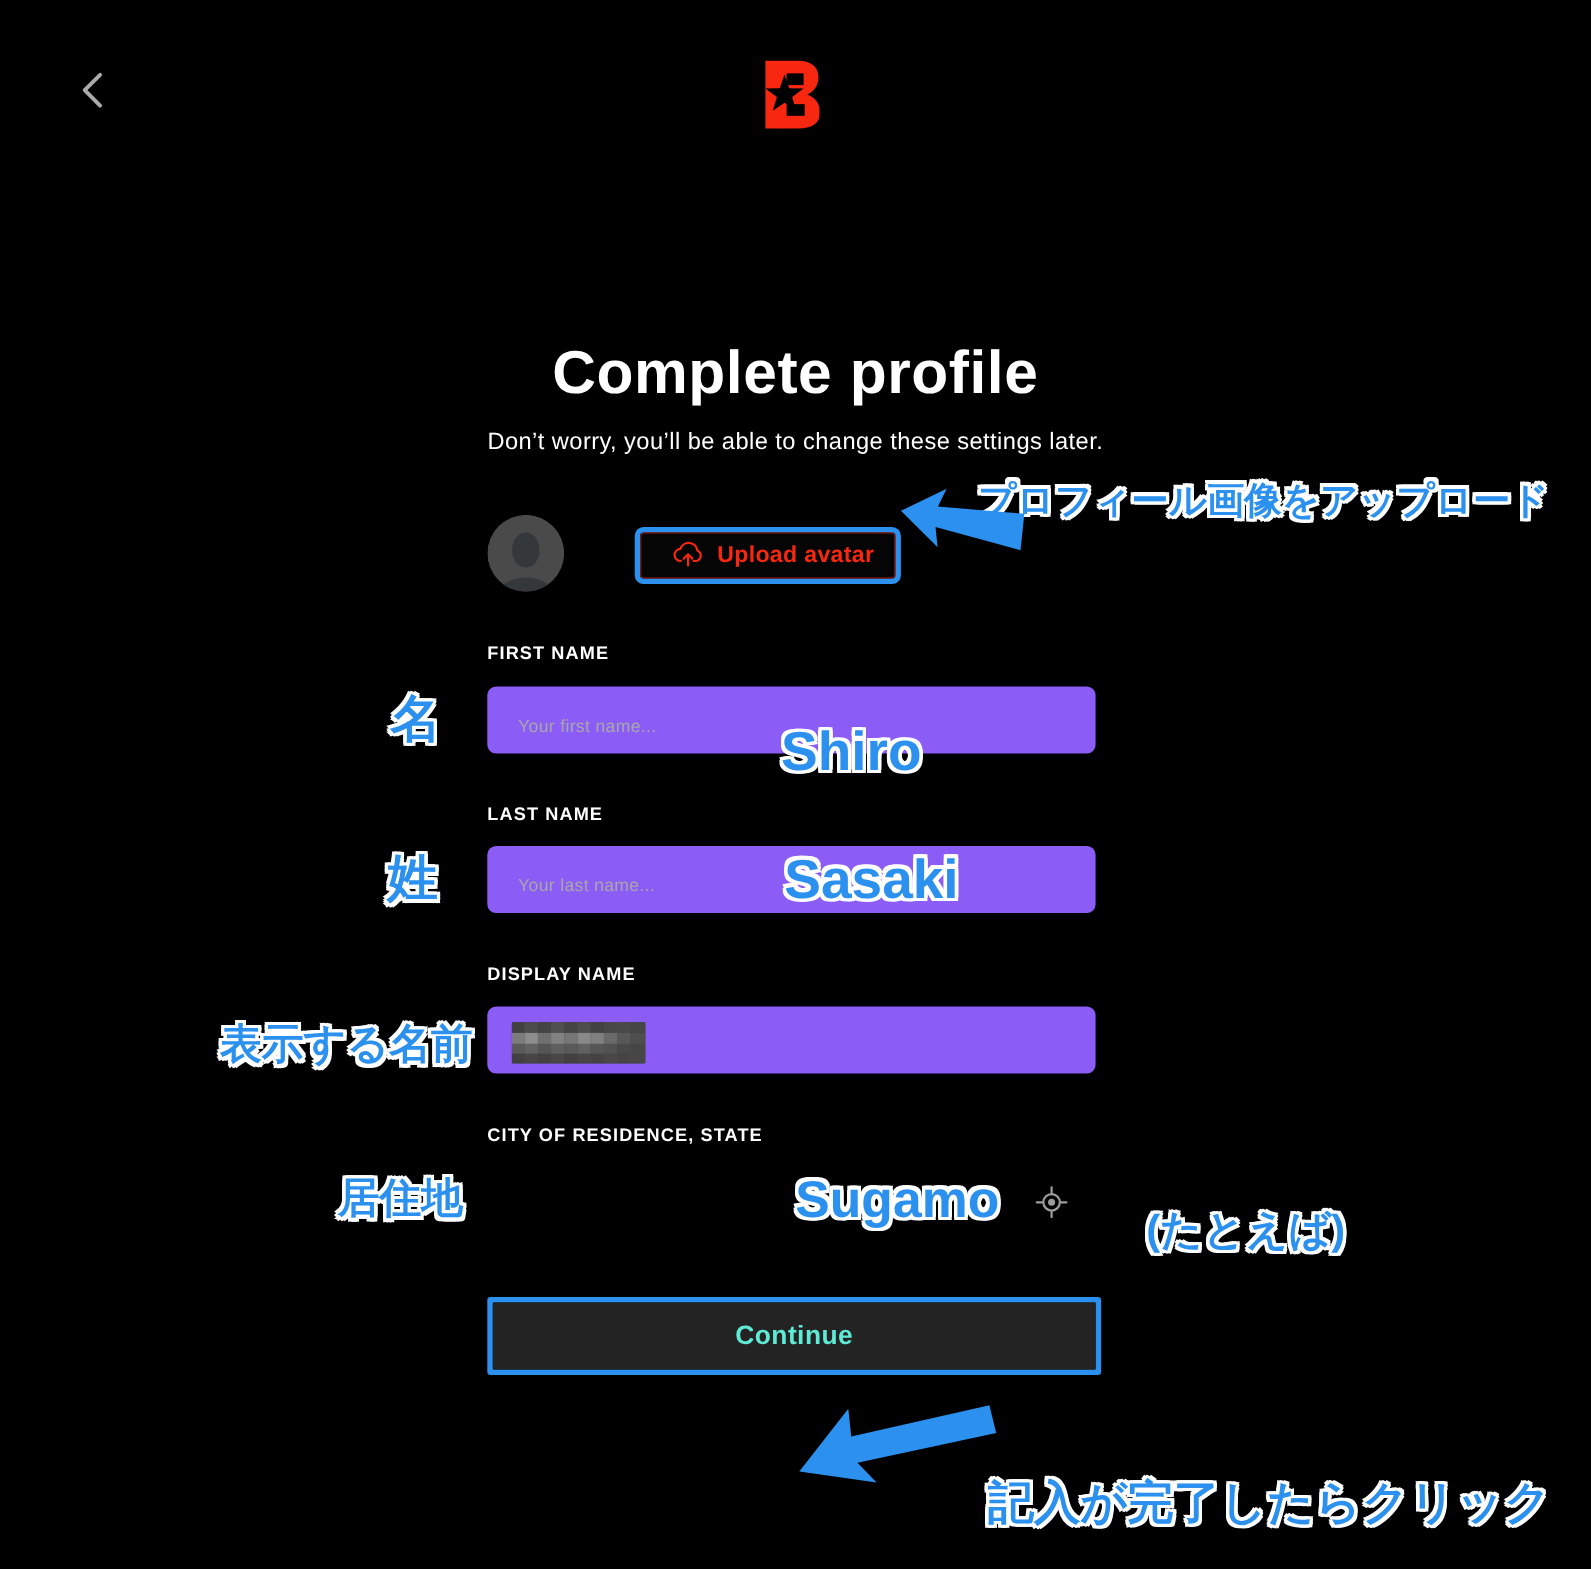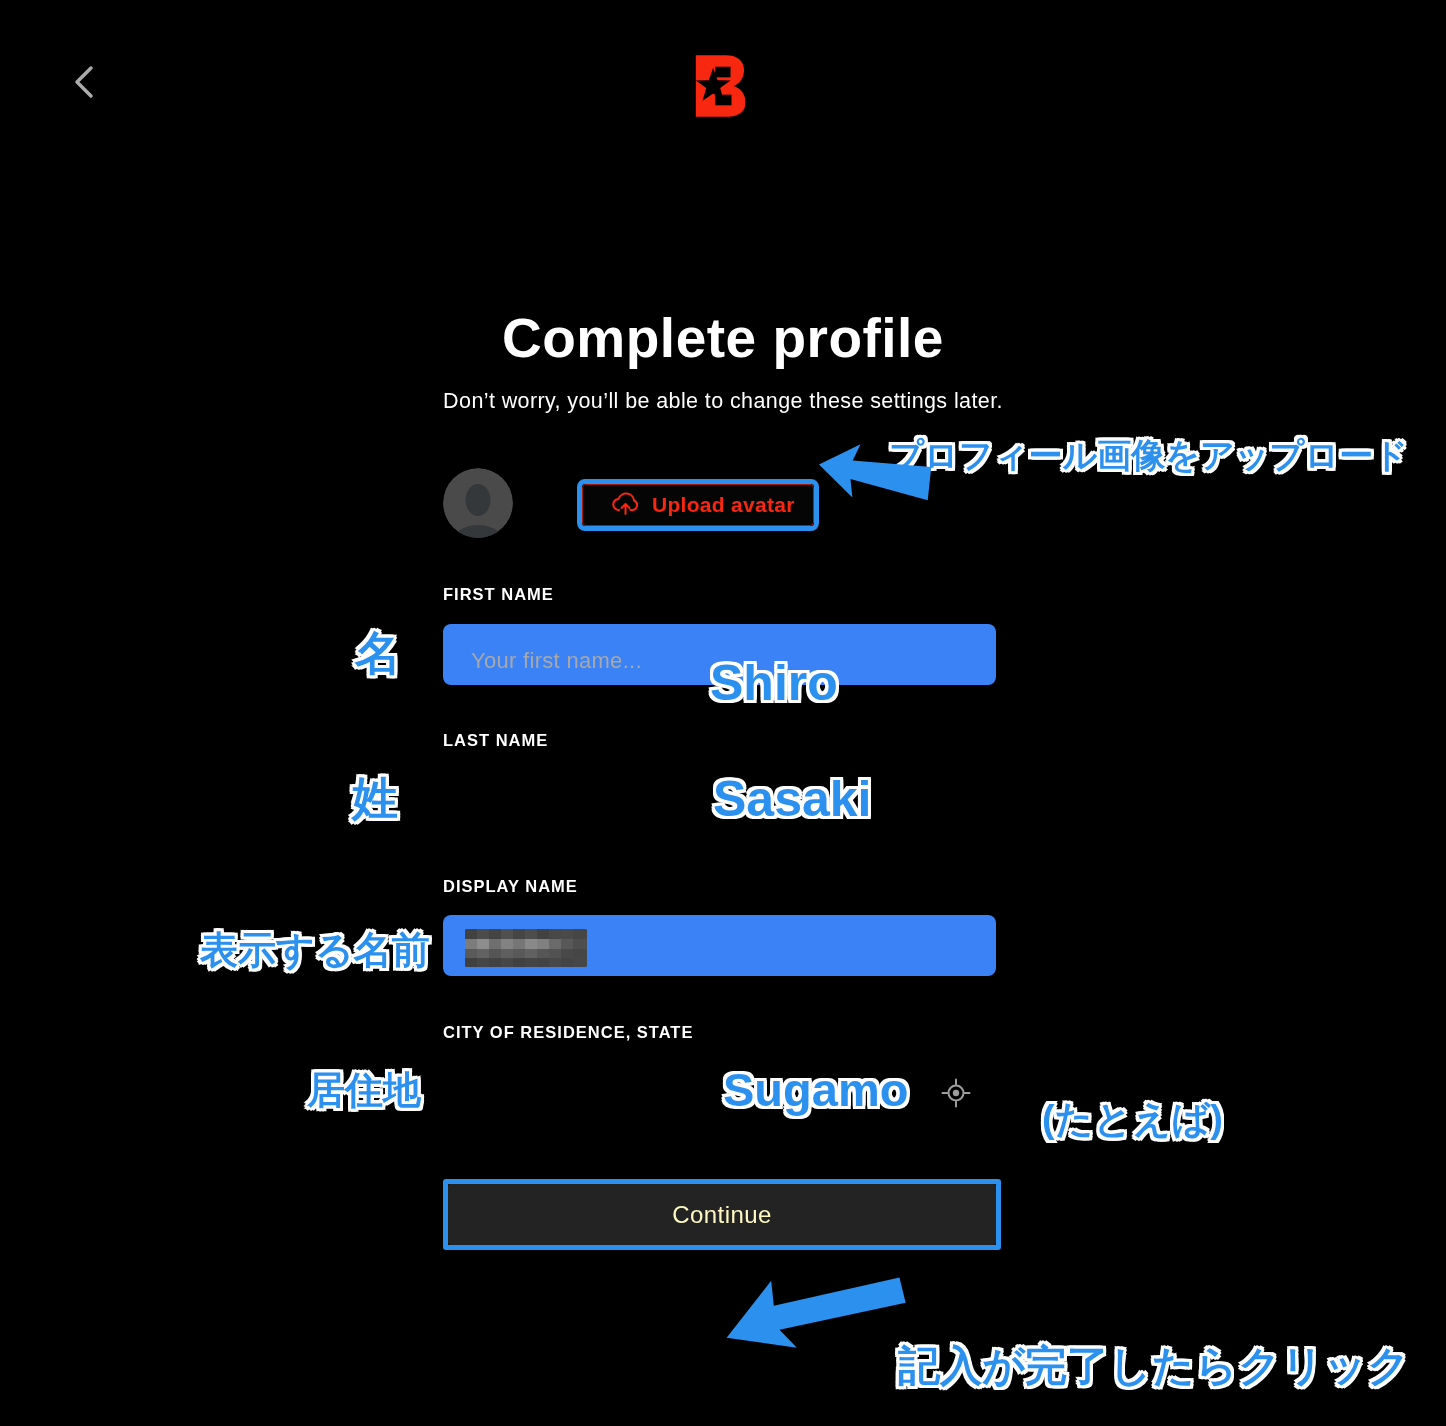--- a/index.html
+++ b/index.html
@@ -48,42 +48,42 @@
 
   
   .field-label {
     position:absolute; left:443px; color:#fff;
     font-size:16.5px; font-weight:700; letter-spacing:1px;
   }
   .fl1{top:585px}.fl2{top:731px}.fl3{top:877px}.fl4{top:1023px}
 
   .text-input {
     position:absolute; left:443px; width:553px; height:61px;
-    background:#3b82f6; border:none; border-radius:8px;
-    color:#e8e8e8; font-size:22px; letter-spacing:.3px;
+    background:#8b5cf6; border:none; border-radius:8px;
+    color:#e8e8e8; font-size:16px; letter-spacing:.3px;
     padding:12px 60px 0 28px; outline:none;
     font-family:"Liberation Sans", sans-serif;
   }
   .text-input::placeholder { color:#a8a8a8; opacity:1; }
   .ti1{top:624px}.ti2{top:769px}.ti3{top:915px}.ti4{top:1061px}
 
   .redacted {
     position:absolute; left:465px; top:929px; width:122px; height:38px;
     border-radius:2px; overflow:hidden;
   }
   .locate-icon { position:absolute; left:941px; top:1078px; width:30px; height:30px; }
 
   .continue-wrap {
     position:absolute; left:443px; top:1179px; width:558px; height:71px;
     border:5px solid #2b90ee; border-radius:3px; background:#000;
     display:flex;
   }
   .continue-btn {
     flex:1; background:#232323; border:none; border-radius:2px;
-    color:#fef9c3; font-size:24px; font-weight:400; letter-spacing:.4px;
+    color:#5eead4; font-size:24px; font-weight:700; letter-spacing:.4px;
     cursor:pointer; font-family:"Liberation Sans", sans-serif;
   }
 
   
   .jp {
     position:absolute; color:#2b90ee; font-weight:800; white-space:nowrap;
     line-height:1.15;
     text-shadow:
       -3px -3px 0 #fff, 3px -3px 0 #fff, -3px 3px 0 #fff, 3px 3px 0 #fff,
       -3px 0 0 #fff, 3px 0 0 #fff, 0 -3px 0 #fff, 0 3px 0 #fff,
@@ -144,20 +144,21 @@
         <path d="M14.5,22 V12.5 M10.5,16 L14.5,12 L18.5,16" fill="none" stroke="#f8270f" stroke-width="2" stroke-linecap="round" stroke-linejoin="round"></path>
       </svg>
       <span>Upload avatar</span>
     </button>
   </div>
 
   <div class="field-label fl1">FIRST NAME</div>
   <input class="text-input ti1" type="text" placeholder="Your first name..." style="">
 
   <div class="field-label fl2">LAST NAME</div>
+  <input class="text-input ti2" type="text" placeholder="Your last name..." style="">
 
   <div class="field-label fl3">DISPLAY NAME</div>
   <input class="text-input ti3" type="text" placeholder="" style="">
   <div class="redacted">
     <svg width="122" height="38" viewBox="0 0 122 38" preserveAspectRatio="none">
       <rect x="0" y="0" width="122" height="38" fill="#474747"></rect>
       <rect x="0" y="0" width="12" height="10" fill="#414141"></rect>
         <rect x="12" y="0" width="12" height="10" fill="#4c4c4c"></rect>
         <rect x="24" y="0" width="12" height="10" fill="#444444"></rect>
         <rect x="36" y="0" width="12" height="10" fill="#505050"></rect>

